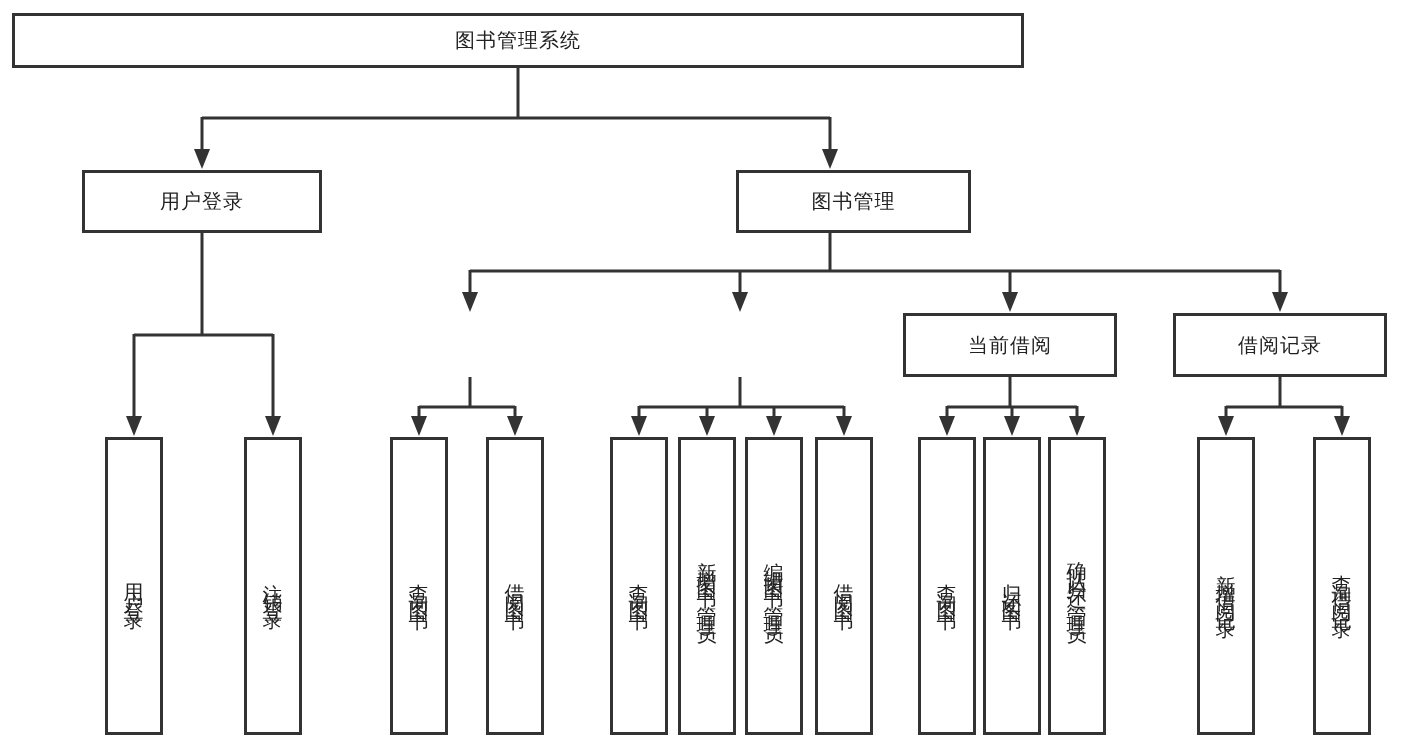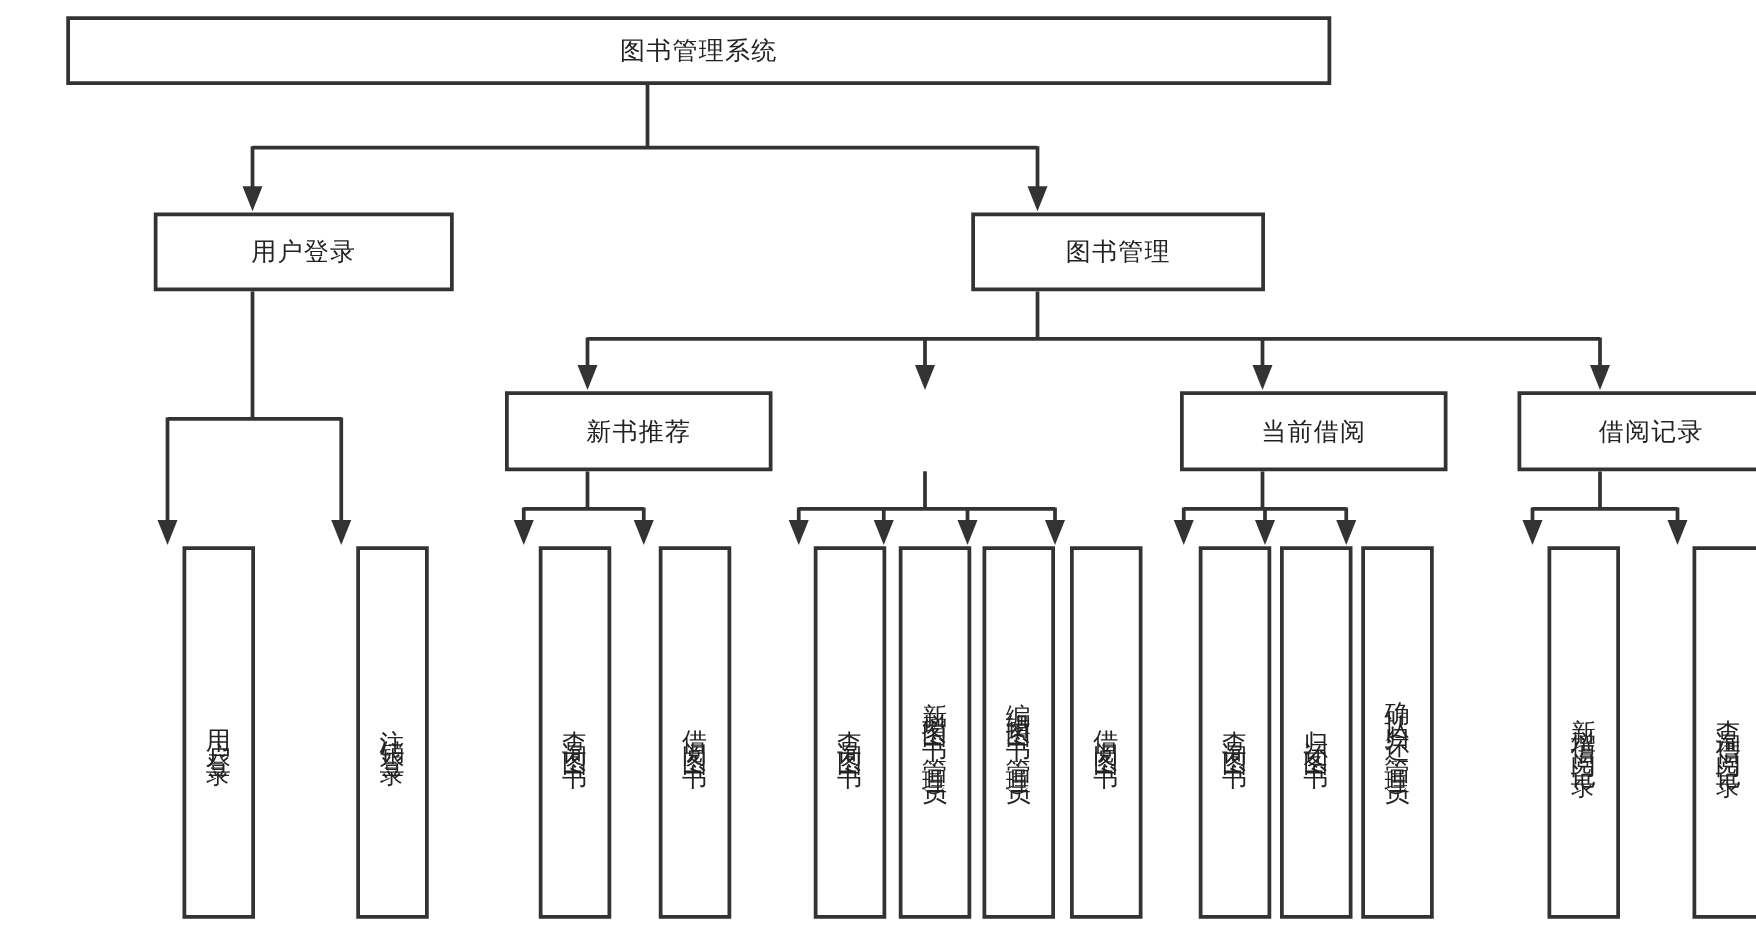--- a/index.html
+++ b/index.html
@@ -8,21 +8,21 @@
     font-family:"DejaVu Sans","Liberation Sans",sans-serif;
     overflow:hidden;
   }
   svg.connectors { position:absolute; left:0; top:0; z-index:0; }
   .connectors .lines { stroke:var(--line-color,#333333); stroke-width:3; fill:none; }
   .connectors .heads { fill:var(--line-color,#333333); stroke:none; }
   .node {
     position:absolute; box-sizing:border-box; background:var(--box-bg,#ffffff);
     border:3px solid var(--line-color,#333333);
     display:flex; align-items:center; justify-content:center;
-    color:var(--text-color,#222222); z-index:1;margin-left:41px;
+    color:var(--text-color,#222222); z-index:1;
   }
   .node .label { font-size:20px; letter-spacing:1px; white-space:nowrap; }
   .leaf .label {
     writing-mode:vertical-rl; text-orientation:mixed;
     font-size:20px; line-height:1; letter-spacing:9px; white-space:normal;
   }
   .watermark {
     position:absolute; left:1162px; top:715px; z-index:3;
     font-size:21px; color:var(--watermark-color,#b3bac4);
     mix-blend-mode:multiply; white-space:nowrap; letter-spacing:1px;
@@ -103,23 +103,20 @@
     <span class="label">图书管理系统</span>
   </div>
 
   <div class="node" style="left:82px;top:170px;width:240px;height:63px">
     <span class="label">用户登录</span>
   </div>
   <div class="node" style="left:736px;top:170px;width:235px;height:63px">
     <span class="label">图书管理</span>
   </div>
 
-  <div class="node" style="left:363px;top:313px;width:214px;height:64px">
-    <span class="label">新书推荐</span>
-  </div>
   <div class="node" style="left:1173px;top:313px;width:214px;height:64px">
     <span class="label">借阅记录</span>
   </div>
   <div class="node" style="left:903px;top:313px;width:214px;height:64px">
     <span class="label">当前借阅</span>
   </div>
 
   <div class="node leaf" style="left:105px;top:437px;width:58px;height:298px">
     <span class="label">用户登录</span>
   </div>

